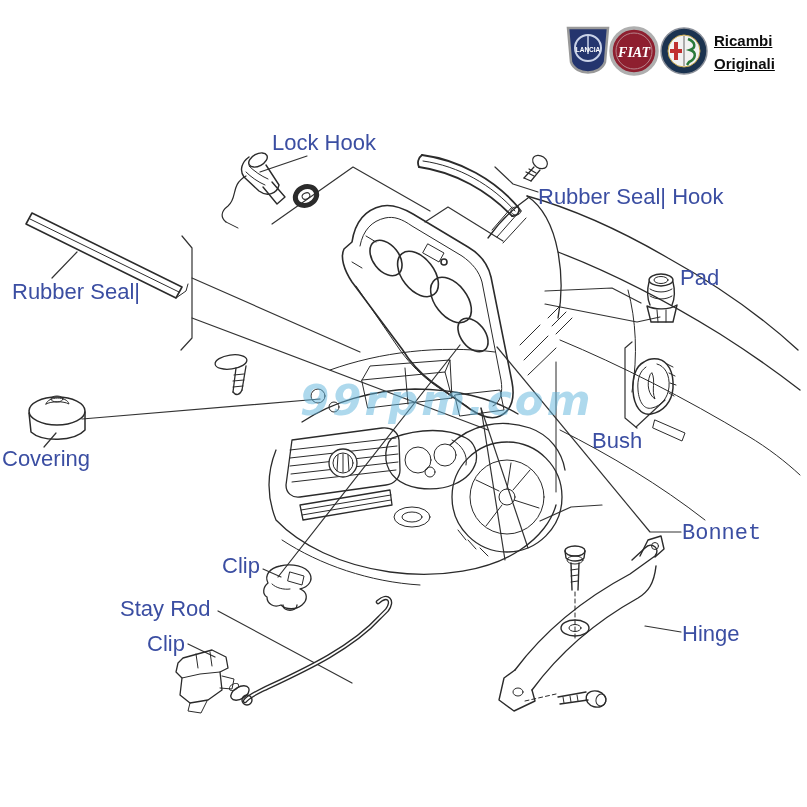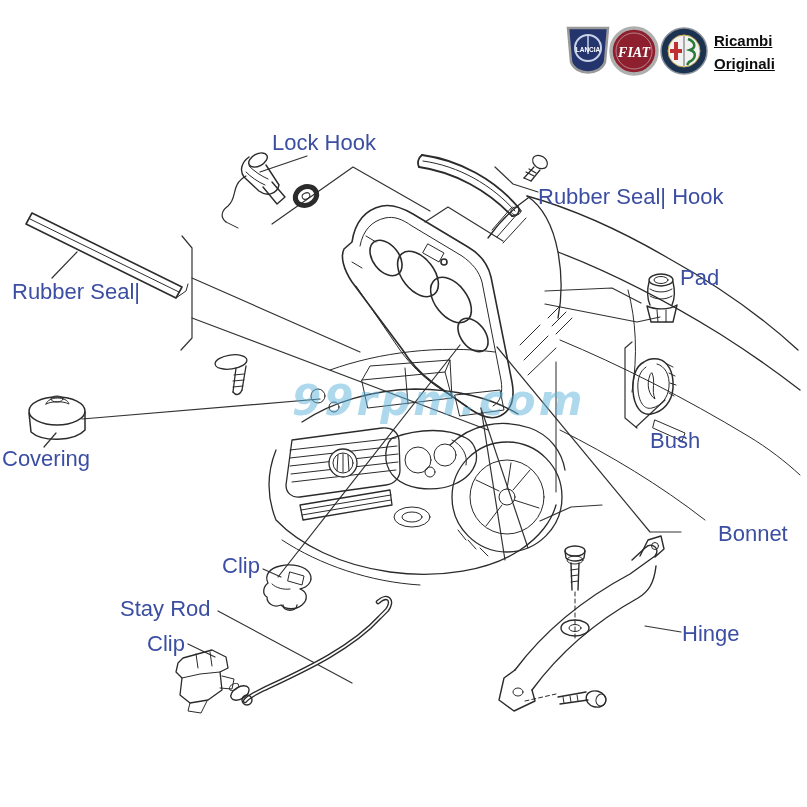--- a/index.html
+++ b/index.html
@@ -2,21 +2,21 @@
 <html><head>
 <meta charset="utf-8">
 <style>
   html,body{margin:0;padding:0;background:#fff;}
   body{width:807px;height:807px;position:relative;overflow:hidden;
        font-family:"Liberation Sans",sans-serif;}
   .stage{position:absolute;inset:0;}
   svg.art{position:absolute;left:0;top:0;}
   .label{position:absolute;color:#3B4EA2;font-size:22px;line-height:30px;
          white-space:nowrap;font-family:"Liberation Sans",sans-serif;}
-  .watermark{position:absolute;left:292px;top:376px;font-size:42px;font-weight:bold;
+  .watermark{position:absolute;left:300px;top:376px;font-size:42px;font-weight:bold;
              font-style:italic;letter-spacing:3px;color:#5FB4DC;opacity:.5;
              font-family:"DejaVu Sans",sans-serif;}
   .header{position:absolute;left:560px;top:24px;display:flex;align-items:center;text-decoration:underline;}
   .brand{margin-left:6px;color:#0d0d0d;font-weight:bold;font-size:15px;line-height:23px;
          font-family:"Liberation Sans",sans-serif;}
 </style>
 </head>
 <body>
 
 <div class="stage">
@@ -243,23 +243,23 @@
   </svg>
 
   <div class="watermark">99rpm.com</div>
 
   <div class="label" style="left:272px;top:128px;">Lock Hook</div>
   <div class="label" style="left:538px;top:182px;">Rubber Seal| Hook</div>
   <div class="label" style="left:12px;top:277px;">
     <span>Rubber Seal|</span><br>
   </div>
   <div class="label" style="left:680px;top:263px;">Pad</div>
-  <div class="label" style="left:650px;top:426px;">Bush</div>
+  <div class="label" style="left:592px;top:426px;">Bush</div>
   <div class="label" style="left:2px;top:444px;">Covering</div>
-  <div class="label" style="left:718px;top:519px;">Bonnet</div>
+  <div class="label" style="left:682px;top:519px;font-family:Liberation Mono, monospace;">Bonnet</div>
   <div class="label" style="left:222px;top:551px;">Clip</div>
   <div class="label" style="left:120px;top:594px;">Stay Rod</div>
   <div class="label" style="left:147px;top:629px;">Clip</div>
   <div class="label" style="left:682px;top:619px;">Hinge</div>
 
   <div class="header">
     <svg width="148" height="56" viewBox="0 0 148 56">
 
       <g>
         <path d="M8,4 L48,4 L45,38 C40,52 16,52 11,38 Z" fill="#24356E" stroke="#999" stroke-width="2.5"></path>

